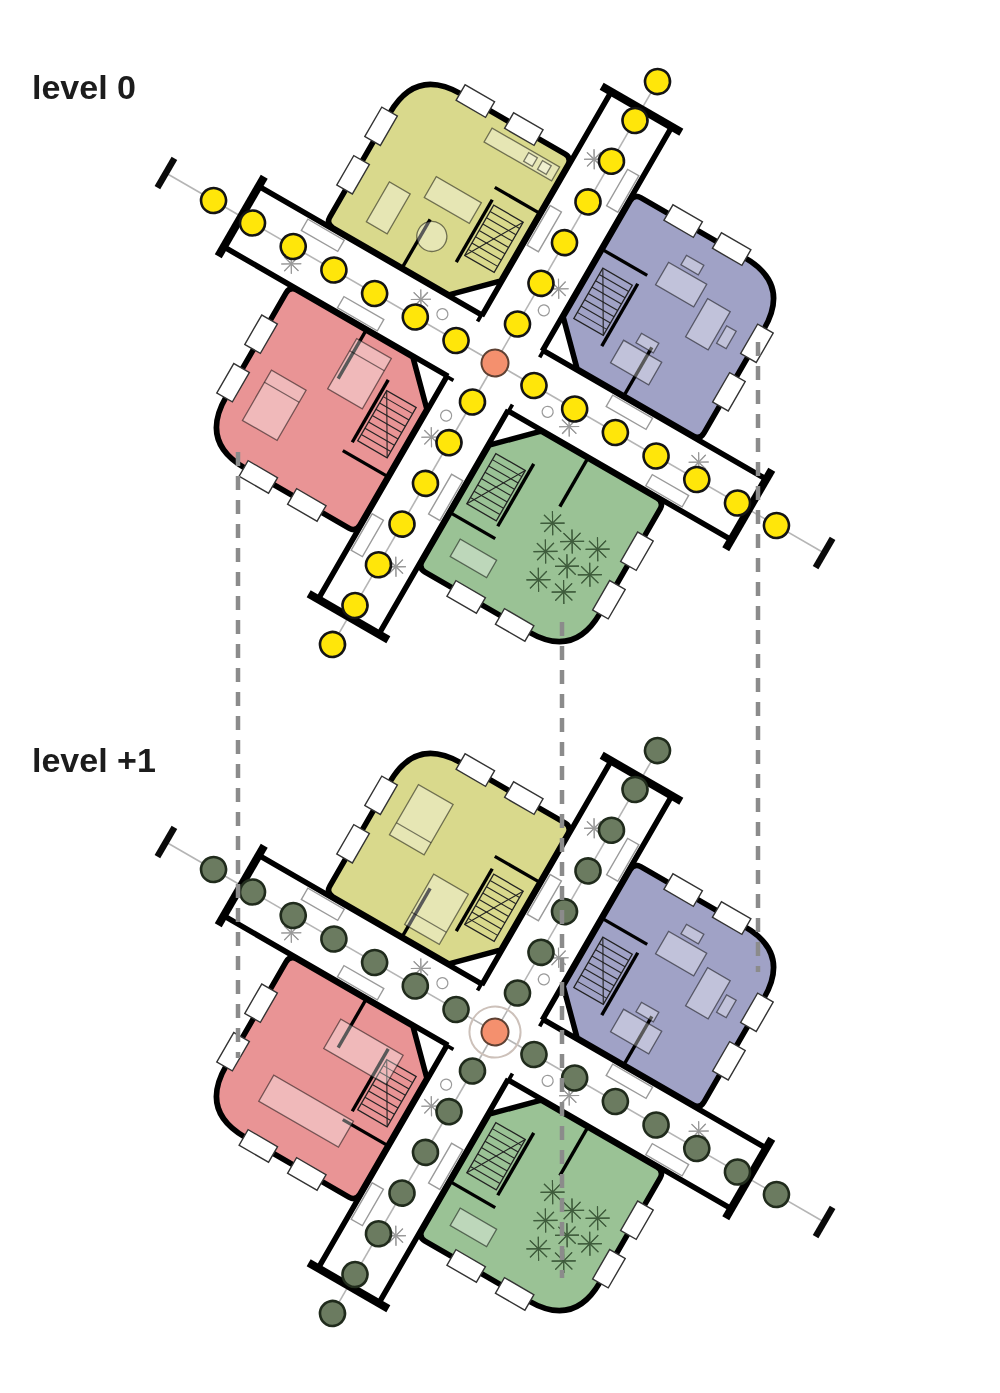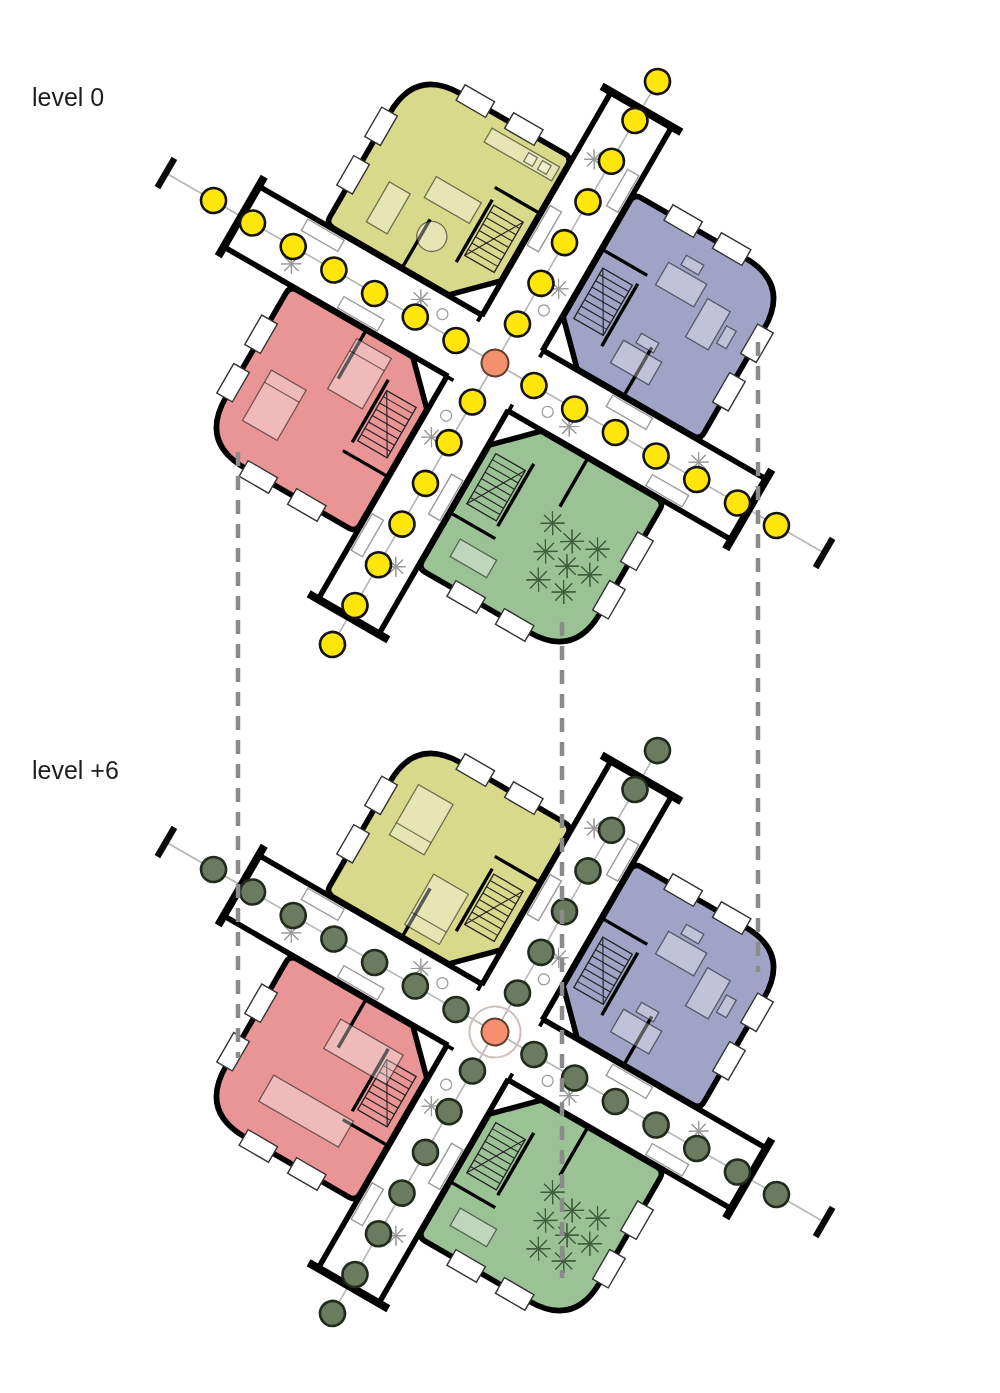--- a/index.html
+++ b/index.html
@@ -1,26 +1,26 @@
 <!DOCTYPE html>
 <html><head>
 <meta charset="utf-8">
 <style>
   html,body{margin:0;padding:0;background:#ffffff;}
   #stage{position:relative;width:1000px;height:1393px;background:#ffffff;overflow:hidden;
          font-family:"Liberation Sans", sans-serif;}
-  .lvl-label{position:absolute;font-weight:normal;font-size:25px;letter-spacing:0px;margin-top:15px;}
+  .lvl-label{position:absolute;font-weight:bold;font-size:34px;letter-spacing:0px;}
   svg{position:absolute;left:0;top:0;}
 </style>
 </head>
 <body>
 
 <div id="stage">
   <div class="lvl-label" id="label-level-0" style="left: 32px; top: 68px; color: rgb(28, 28, 28);">level 0</div>
-  <div class="lvl-label" id="label-level-1" style="left: 32px; top: 741px; color: rgb(28, 28, 28);">level +6</div>
+  <div class="lvl-label" id="label-level-1" style="left: 32px; top: 741px; color: rgb(28, 28, 28);">level +1</div>
 <svg width="1000" height="1393" viewBox="0 0 1000 1393">
       <g transform="translate(495,363) rotate(30)">
         <g transform="rotate(0)">
           <rect x="30" y="-35" width="263" height="70" fill="#ffffff" stroke="#000000" stroke-width="5.5"></rect>
         </g>
         <g transform="rotate(90)">
           <rect x="30" y="-35" width="263" height="70" fill="#ffffff" stroke="#000000" stroke-width="5.5"></rect>
         </g>
         <g transform="rotate(180)">
           <rect x="30" y="-35" width="263" height="70" fill="#ffffff" stroke="#000000" stroke-width="5.5"></rect>

